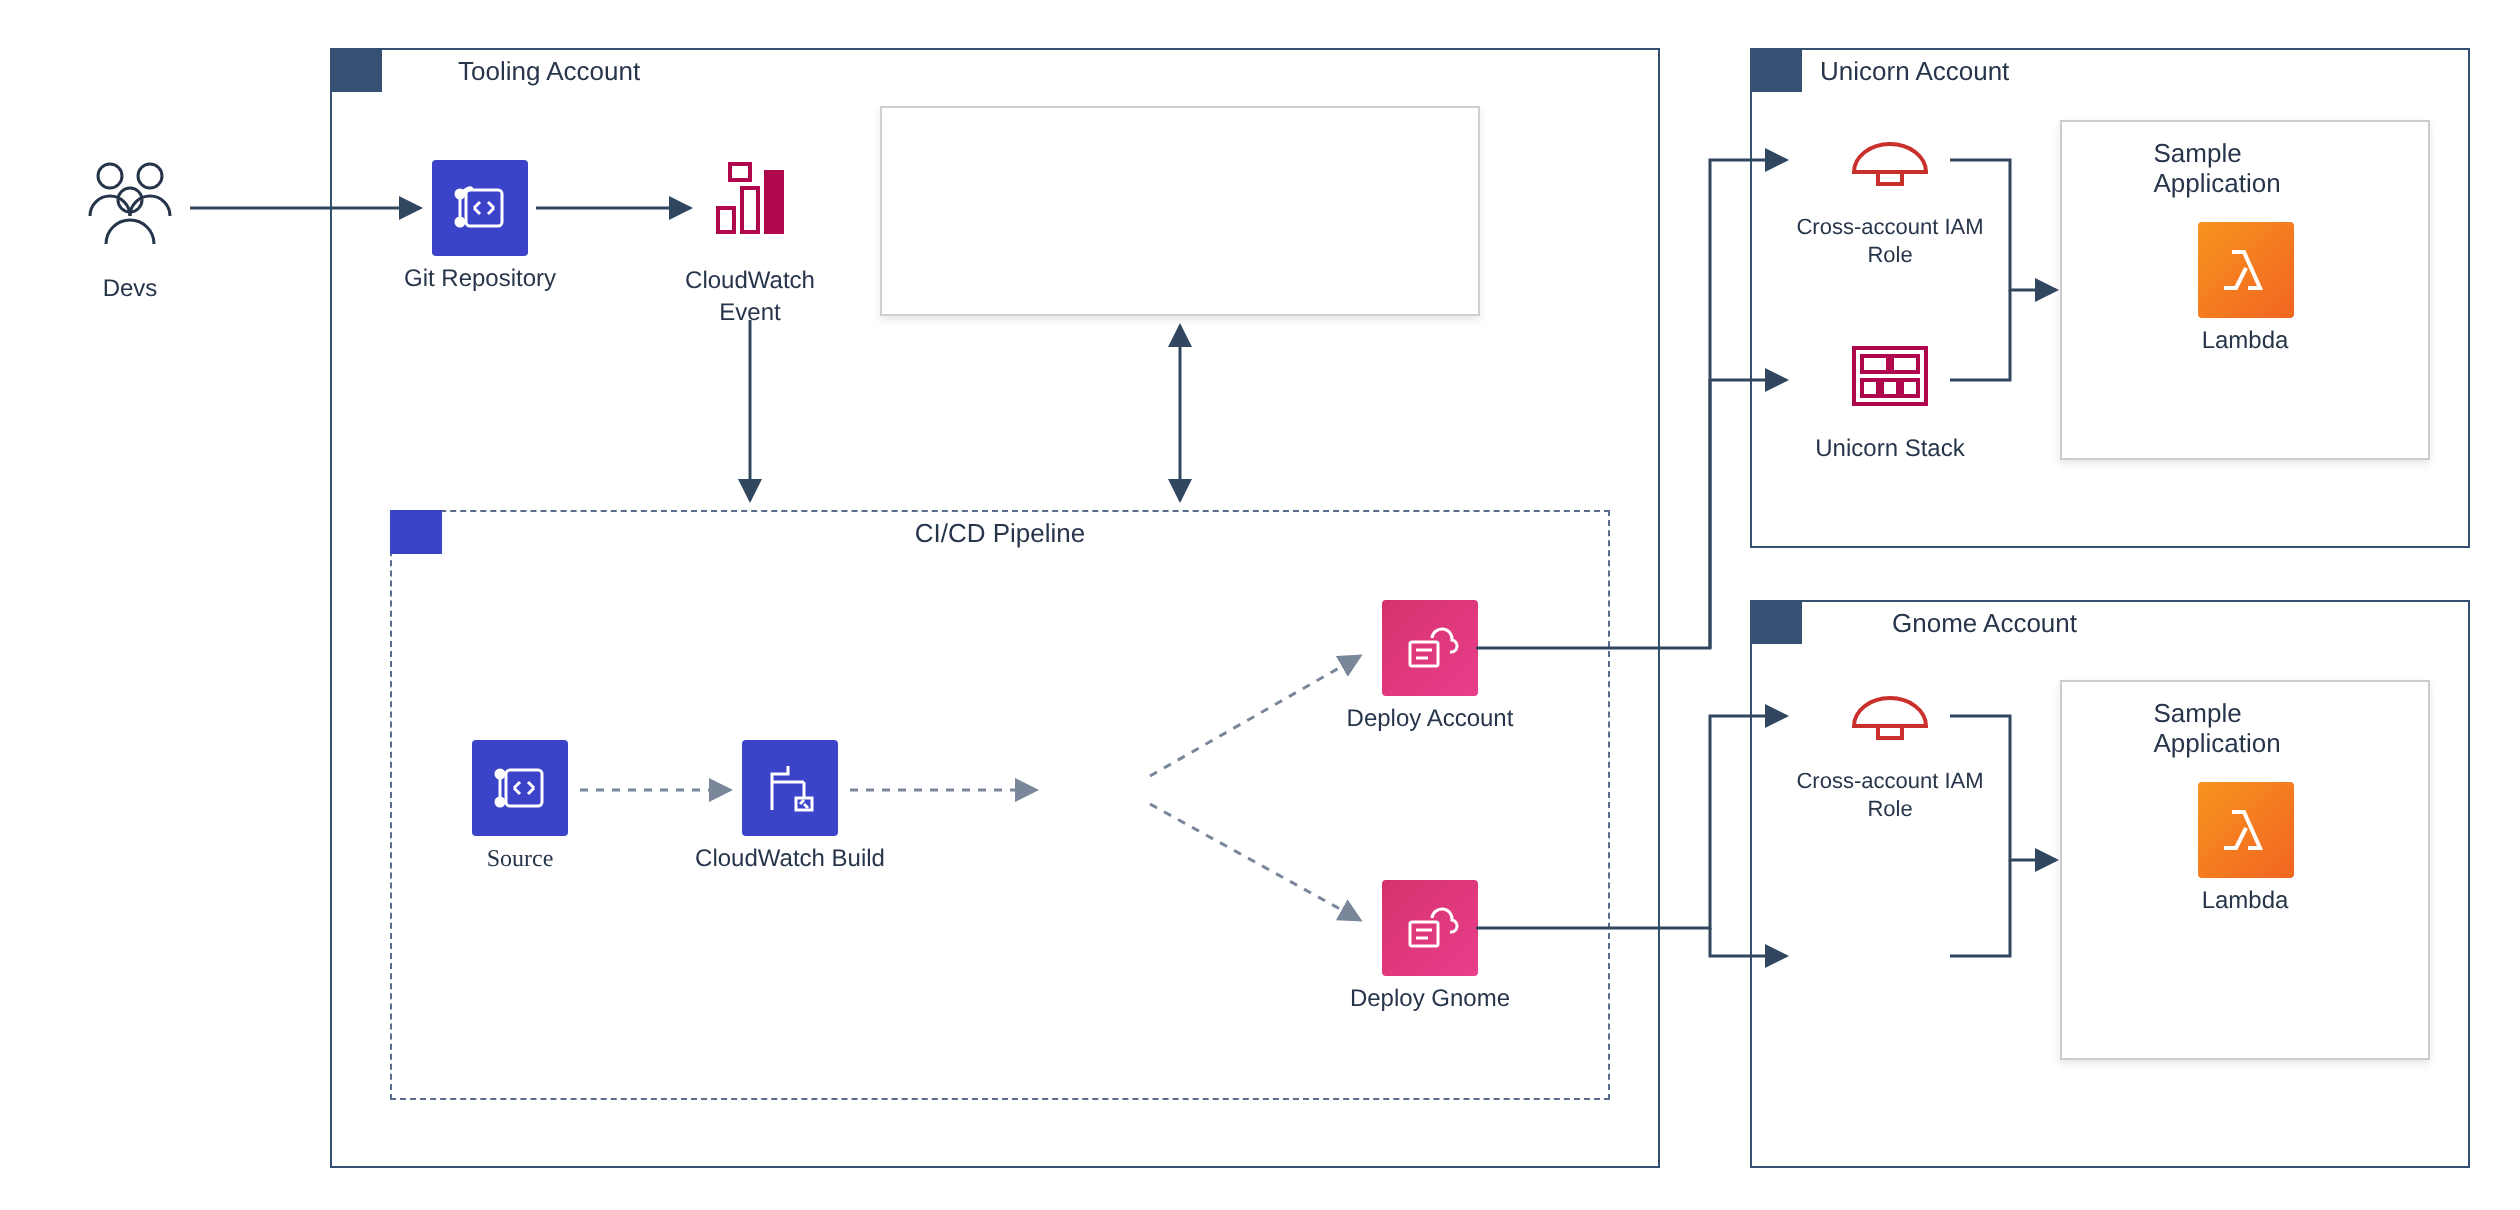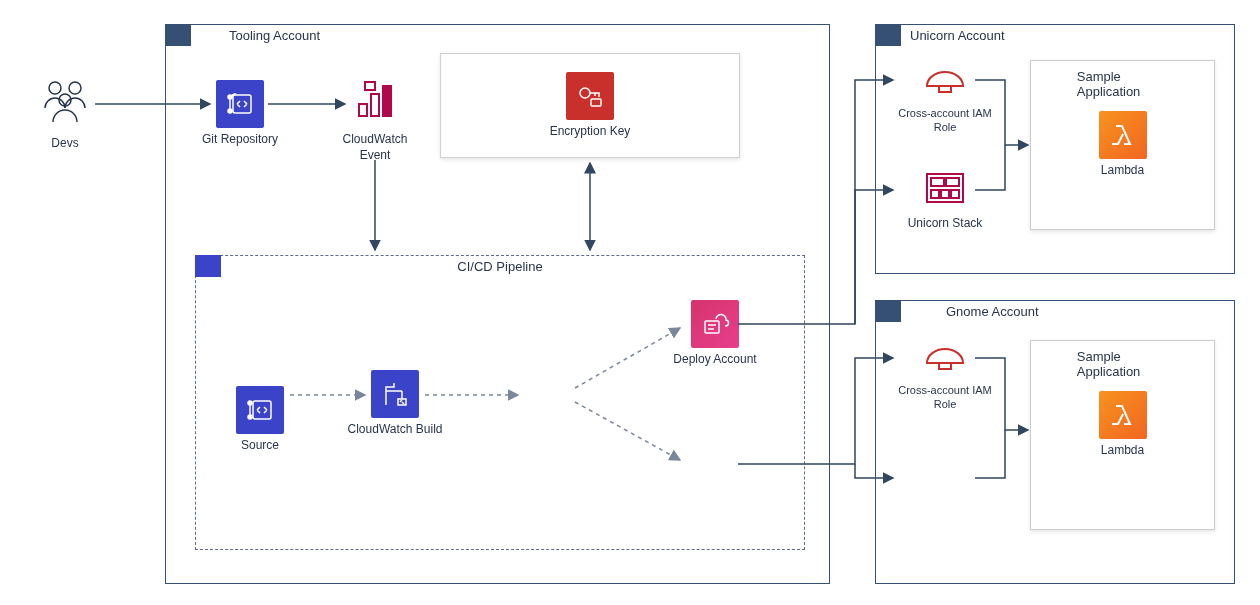--- a/index.html
+++ b/index.html
@@ -63,40 +63,28 @@
       <rect x="8" y="28" width="8" height="12"></rect>
           <rect x="20" y="18" width="8" height="22"></rect>
           <rect x="32" y="10" width="8" height="30" fill="#b0084d"></rect>
       <rect x="14" y="6" width="10" height="8"></rect>
     </g>
   </svg>
   <div class="icon-label">CloudWatch Event</div>
 </div>
 
 <div class="box white-box" style="left:440px; top:53px; width:300px; height:105px; border:1px solid #d0d0d0;">
-  <div style="text-align:center;">
-    <div class="icon-square" style="background:#c9302c;">
-      <svg width="30" height="30" viewBox="0 0 30 30">
-        <g stroke="#fff" stroke-width="1.5" fill="none">
-          <circle cx="10" cy="12" r="5"></circle>
-              <path d="M15 12 L24 12 L24 16 M20 12 L20 15"></path>
-          <rect x="16" y="18" width="10" height="7" rx="1"></rect>
-        </g>
-      </svg>
-    </div>
-    <div class="icon-label">Encryption Key</div>
-  </div>
 </div>
 
 <div class="box dashed" style="left:195px; top:255px; width:610px; height:295px; border-color:#5b6b8a;">
   <div class="tab purple"></div>
   <div class="label-title" style="left:50%; transform:translateX(-50%); top:3px;">CI/CD Pipeline</div>
 </div>
 
-<div class="icon-wrap" style="left:225px; top:386px; width:70px;">
+<div class="icon-wrap" style="left:225px; top:370px; width:70px;font-family:Liberation Serif, serif;">
   <div class="icon-square" style="background:#3b43c9;">
     <svg width="30" height="30" viewBox="0 0 30 30">
           <g stroke="#fff" stroke-width="1.5" fill="none">
       <rect x="8" y="6" width="18" height="18" rx="2"></rect>
       <path d="M12 15 l3 -3 M12 15 l3 3 M22 15 l-3 -3 M22 15 l-3 3"></path>
       <circle cx="5" cy="8" r="2" fill="#fff"></circle>
             <circle cx="5" cy="22" r="2" fill="#fff"></circle>
             <path d="M5 10 L5 20"></path>
     </g>
         </svg>
@@ -126,20 +114,32 @@
           <g stroke="#fff" stroke-width="1.5" fill="none">
       <rect x="5" y="12" width="14" height="12" rx="1"></rect>
             <path d="M8 16 L16 16 M8 20 L14 20"></path>
       <path d="M16 10 a5 5 0 0 1 10 1 a3 3 0 0 1 -1 6"></path>
     </g>
         </svg>
   </div>
   <div class="icon-label">Deploy Account</div>
 </div>
 
+<div class="icon-wrap" style="left:660px; top:440px; width:110px;">
+  <div class="icon-square" style="background:linear-gradient(135deg,#d6336c,#e83e8c);">
+    <svg width="30" height="30" viewBox="0 0 30 30">
+          <g stroke="#fff" stroke-width="1.5" fill="none">
+      <rect x="5" y="12" width="14" height="12" rx="1"></rect>
+            <path d="M8 16 L16 16 M8 20 L14 20"></path>
+      <path d="M16 10 a5 5 0 0 1 10 1 a3 3 0 0 1 -1 6"></path>
+    </g>
+        </svg>
+  </div>
+  <div class="icon-label">Deploy Gnome</div>
+</div>
 
 <div class="box" style="left:875px; top:24px; width:360px; height:250px;">
   <div class="tab"></div>
   <div class="label-title" style="left:34px; top:3px;">Unicorn Account</div>
 </div>
 
 <div class="icon-wrap" style="left:895px; top:58px; width:100px;">
   <svg width="48" height="40" viewBox="0 0 48 40">
     <g stroke="#c9302c" stroke-width="2" fill="none">
       <path d="M6 28 A18 14 0 0 1 42 28 Z"></path>

